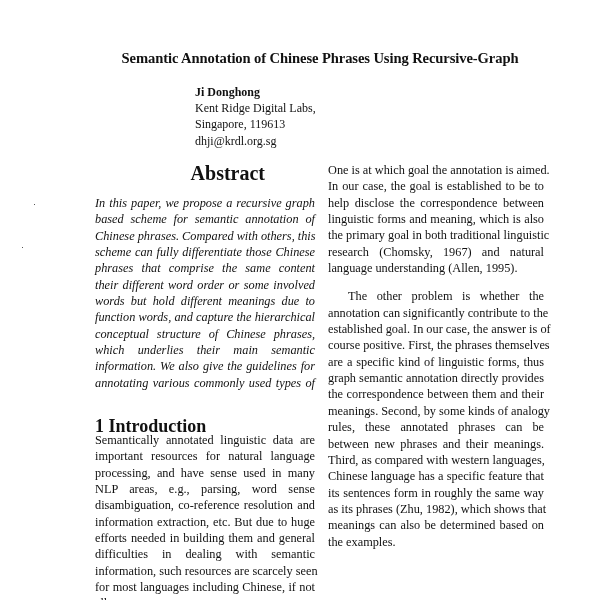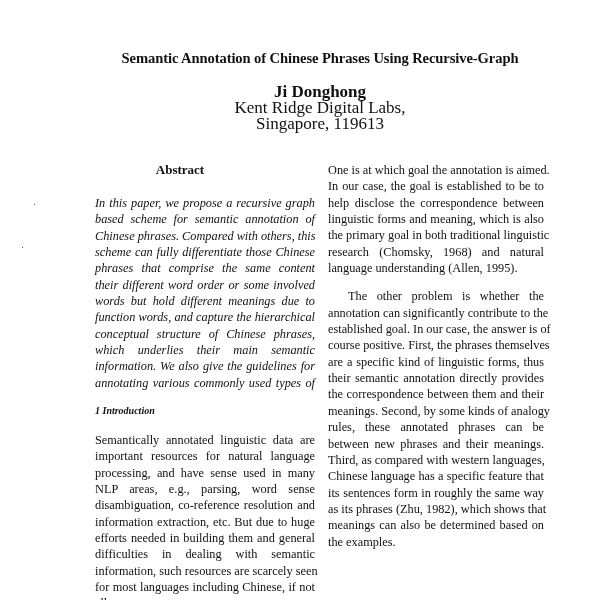--- a/index.html
+++ b/index.html
@@ -1,41 +1,42 @@
 <!DOCTYPE html>
 <html><head>
 <meta charset="utf-8">
 <style>
   html, body { margin:0; padding:0; background:#fff; }
   body { width:600px; height:600px; position:relative; overflow:hidden; font-family:"Liberation Serif","DejaVu Serif",serif; color:#111; }
   .title { position:absolute; top:50px; left:0; width:640px; text-align:center; font-weight:bold; font-size:14.6px; letter-spacing:-0.1px; }
-  .author-block { position:absolute; top:84px; left:195px; width:250px; text-align:center; font-size:17px; line-height:16.2px; }
+  .author-block { position:absolute; top:84px; left:195px; width:250px; font-size:12px; line-height:16.2px; }
   .author-name { font-weight:bold; }
-  .h-abstract { position:absolute; top:162px; left:95px; width:170px; text-align:center; font-weight:bold; font-size:13px; }
-  .h-intro { position:absolute; top:405px; left:95px; font-weight:bold; font-size:10px;font-style:italic; }
+  .h-abstract { position:absolute; top:162px; left:95px; width:170px; text-align:right; font-weight:bold; font-size:20px; }
+  .h-intro { position:absolute; top:416px; left:95px; font-weight:bold; font-size:18px; }
   .col { position:absolute; font-size:12.3px; line-height:16.35px; text-align:justify; }
   .col .ln { display:block; white-space:nowrap; text-align:justify; text-align-last:justify; height:16.35px; overflow:visible; }
   .col .ln.last { text-align-last:left; }
   .col-left-abs { top:195px; left:95px; width:220px;font-style:italic; }
   .col-left-intro { top:432px; left:95px; width:220px; }
   .col-right { top:162px; left:328px; width:216px; }
   .para-gap { height:12px; }
   .indent { padding-left:20px; }
   .dot { position:absolute; width:1px; height:1px; background:#555; }
 </style>
 </head>
 <body>
 
 <div>
   <div class="title">Semantic Annotation of Chinese Phrases Using Recursive-Graph</div>
 
   <div class="author-block">
     <div class="author-name">Ji Donghong</div>
     <div>Kent Ridge Digital Labs,</div>
     <div>Singapore, 119613</div>
+    <div>dhji@krdl.org.sg</div>
   </div>
 
   <div class="dot" style="left:34px;top:204px;"></div>
   <div class="dot" style="left:22px;top:247px;"></div>
 
   <div class="h-abstract">Abstract</div>
   <div class="col col-left-abs" id="abs-col">
       <span class="ln">In this paper, we propose a recursive graph</span>
       <span class="ln">based scheme for semantic annotation of</span>
       <span class="ln">Chinese phrases. Compared with others, this</span>
@@ -65,31 +66,31 @@
       <span class="ln last">all.</span>
     </div>
 
   <div class="col col-right" id="right-col">
       <div>
         <span class="ln">One is at which goal the annotation is aimed.</span>
         <span class="ln">In our case, the goal is established to be to</span>
         <span class="ln">help disclose the correspondence between</span>
         <span class="ln">linguistic forms and meaning, which is also</span>
         <span class="ln">the primary goal in both traditional linguistic</span>
-        <span class="ln">research (Chomsky, 1968) and natural</span>
+        <span class="ln">research (Chomsky, 1967) and natural</span>
         <span class="ln last">language understanding (Allen, 1995).</span>
       </div>
       <div class="para-gap"></div>
       <div>
         <span class="ln indent">The other problem is whether the</span>
         <span class="ln">annotation can significantly contribute to the</span>
         <span class="ln">established goal. In our case, the answer is of</span>
         <span class="ln">course positive. First, the phrases themselves</span>
         <span class="ln">are a specific kind of linguistic forms, thus</span>
-        <span class="ln">their semantic annotation directly provides</span>
+        <span class="ln">graph semantic annotation directly provides</span>
         <span class="ln">the correspondence between them and their</span>
         <span class="ln">meanings. Second, by some kinds of analogy</span>
         <span class="ln">rules, these annotated phrases can be</span>
         <span class="ln">between new phrases and their meanings.</span>
         <span class="ln">Third, as compared with western languages,</span>
         <span class="ln">Chinese language has a specific feature that</span>
         <span class="ln">its sentences form in roughly the same way</span>
         <span class="ln">as its phrases (Zhu, 1982), which shows that</span>
         <span class="ln">meanings can also be determined based on</span>
         <span class="ln last">the examples.</span>

